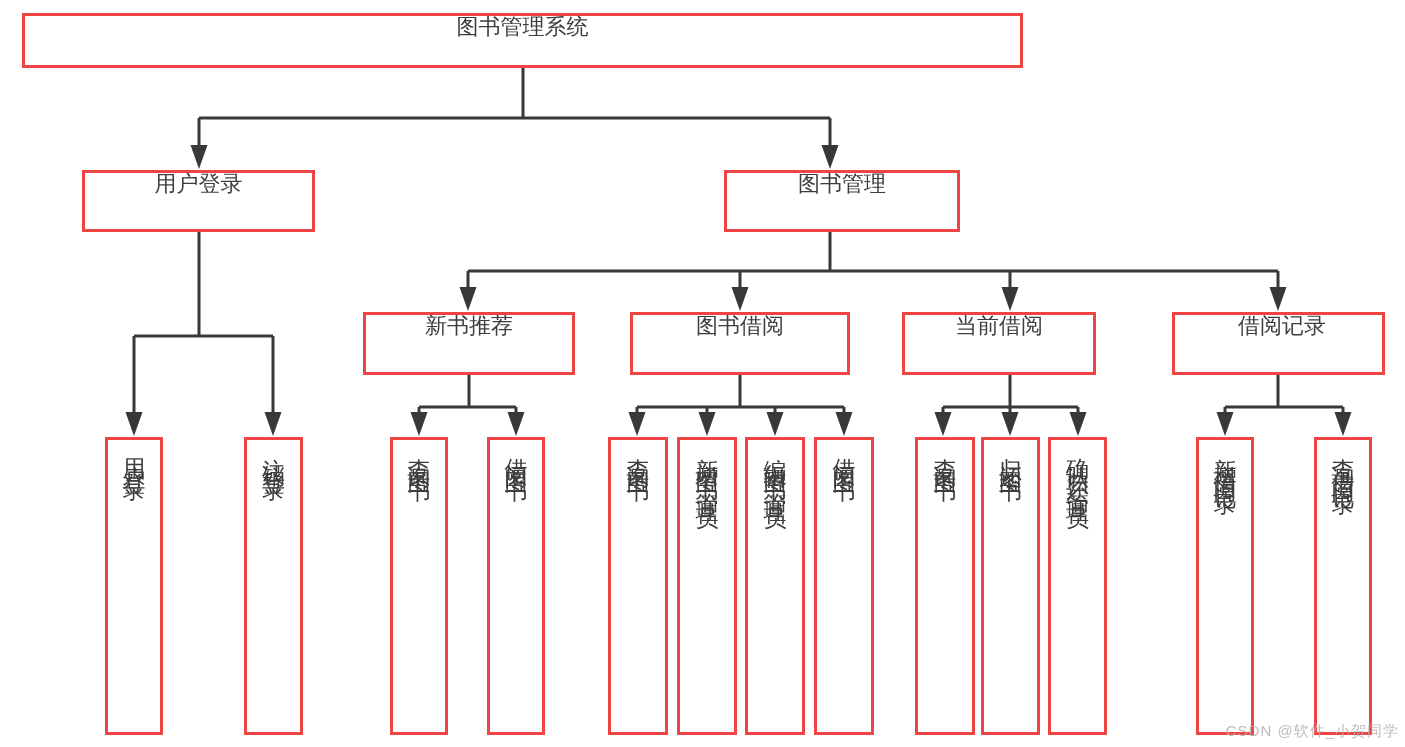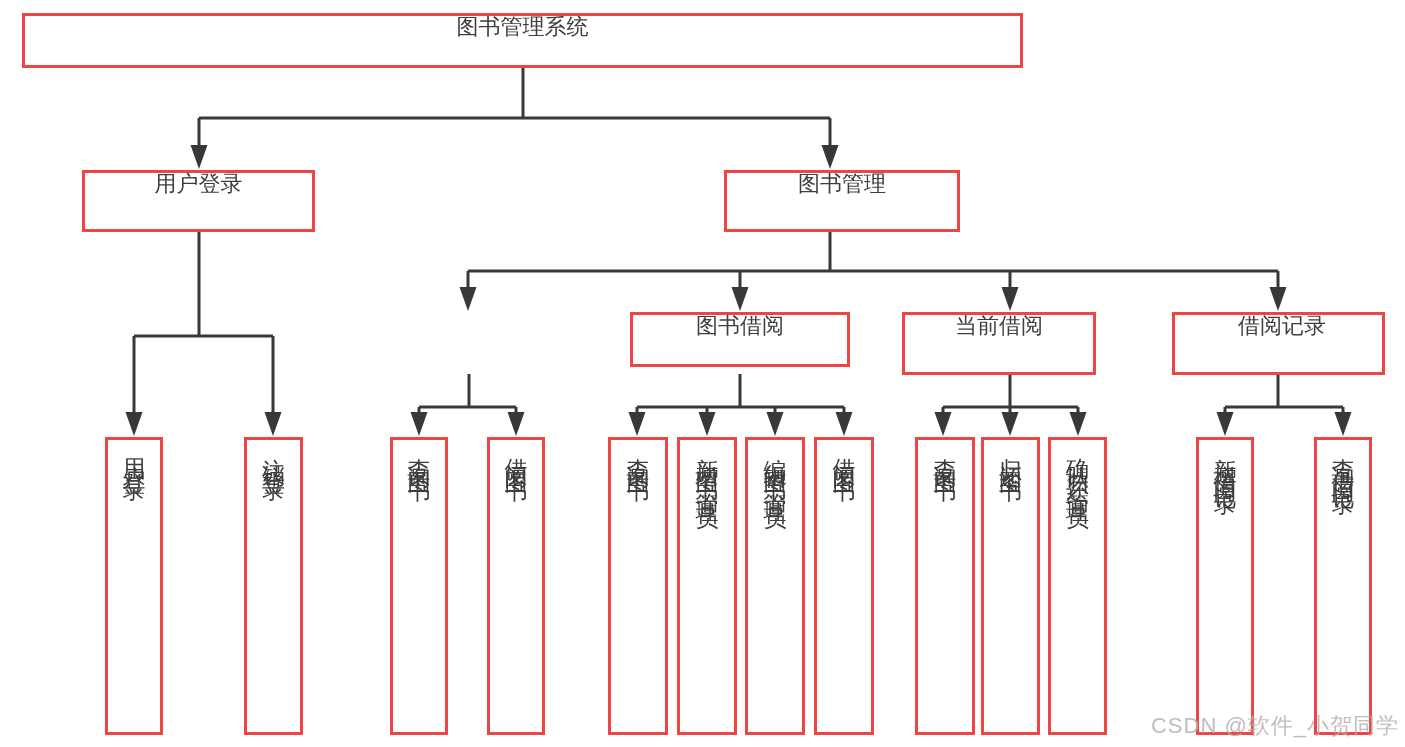--- a/index.html
+++ b/index.html
@@ -32,21 +32,21 @@
   .leaf span {
     writing-mode: vertical-rl;
     font-size: 23px;
     letter-spacing: 7px;
     color: #3d3d3d;
   }
   .watermark {
     position: absolute;
     right: 6px;
     bottom: 6px;
-    font-size: 22px;
+    font-size: 15px;
     letter-spacing: 1px;
     color: rgba(185, 175, 175, 0.85);
     white-space: nowrap;
   }
 </style>
 </head>
 <body>
 
 <div class="stage">
 
@@ -104,21 +104,24 @@
     <span>图书管理系统</span>
   </div>
 
   <div class="node" style="left:82px; top:170px; width:233px; height:62px;">
     <span>用户登录</span>
   </div>
   <div class="node" style="left:712px; top:170px; width:236px; height:62px;margin-left:12px;">
     <span>图书管理</span>
   </div>
 
-  <div class="node" style="left:630px; top:312px; width:220px; height:55px;">
+  <div class="node" style="left:363px; top:312px; width:212px; height:63px;">
+    <span>新书推荐</span>
+  </div>
+  <div class="node" style="left:630px; top:312px; width:220px; height:63px;">
     <span>图书借阅</span>
   </div>
   <div class="node" style="left:902px; top:312px; width:194px; height:63px;">
     <span>当前借阅</span>
   </div>
   <div class="node" style="left:1172px; top:312px; width:213px; height:63px;padding-left:7px;">
     <span>借阅记录</span>
   </div>
 
   <div class="node leaf" style="left:105px; top:437px; width:58px; height:298px;">

